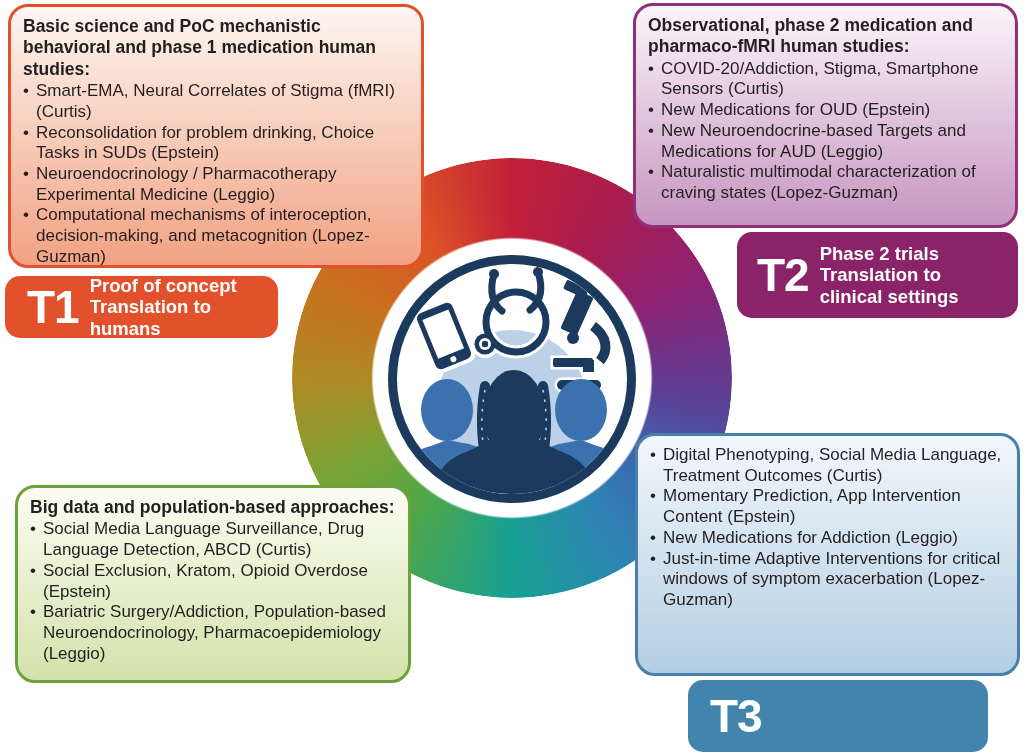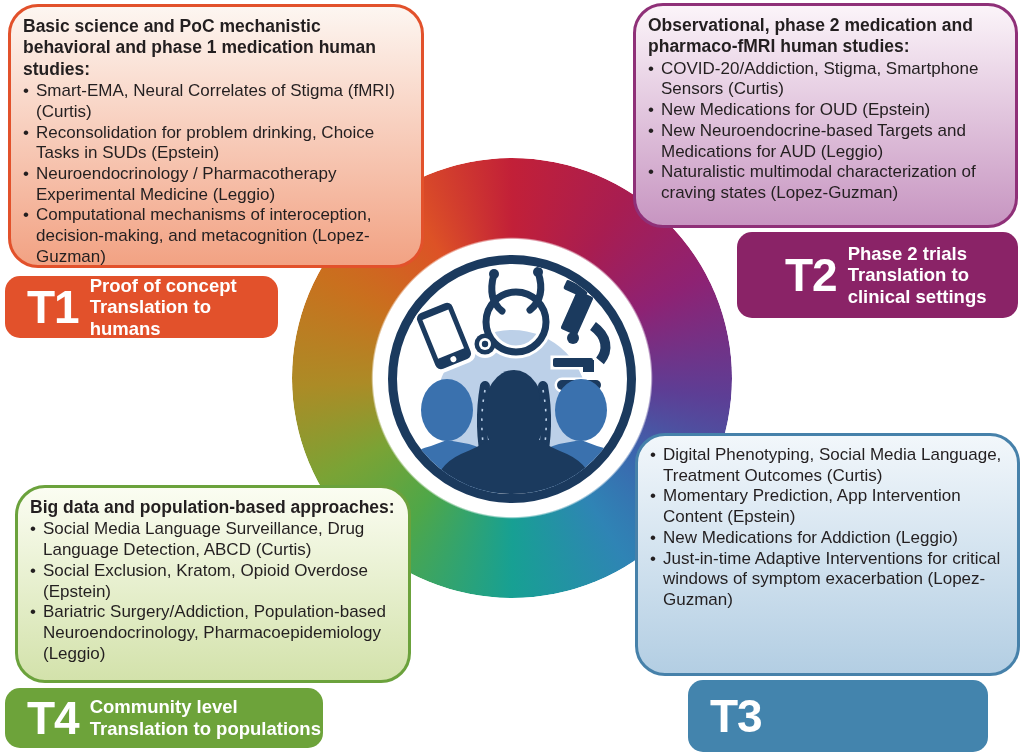--- a/index.html
+++ b/index.html
@@ -22,21 +22,21 @@
   .medallion svg{display:block;width:230px;height:230px;}
   .ink{fill:var(--ink);}
   .blue{fill:var(--person-blue);}
   .blob{fill:var(--blob);}
   .wht{fill:#fff;}
   .stk-ink{stroke:var(--ink);fill:none;}
   .stk-wht{stroke:#fff;fill:none;}
   .stk-blob{stroke:var(--blob);fill:none;}
   
   .box{
-    position:absolute;box-sizing:border-box;border-radius:30px;border:3px solid;
+    position:absolute;box-sizing:border-box;border-radius:20px;border:3px solid;
     padding:9px 12px 8px 12px;font-size:17px;line-height:1.22;
   }
   .box h2{margin:0 0 1px 0;font-size:17.5px;line-height:1.22;font-weight:bold;}
   .box ul{margin:0;padding:0;list-style:none;}
   .box li{display:flex;}
   .box li .b{width:13px;flex:0 0 13px;}
   .box-t1{left:8px;top:4px;width:416px;height:264px;border-color:var(--t1-accent);
     background:linear-gradient(var(--t1-grad-top),var(--t1-grad-bottom));}
   .box-t2{left:633px;top:3px;width:385px;height:225px;border-color:var(--t2-border);
     background:linear-gradient(var(--t2-grad-top),var(--t2-grad-bottom));}
@@ -45,21 +45,21 @@
   .box-t4{left:7px;top:485px;width:396px;height:198px;border-color:var(--t4-border);
     background:linear-gradient(var(--t4-grad-top),var(--t4-grad-bottom));margin-left:8px;}
   
   .tag{
     position:absolute;box-sizing:border-box;border-radius:15px;color:#fff;
     display:flex;align-items:center;font-weight:bold;
   }
   .tag .stage{font-size:46px;line-height:1;letter-spacing:-1px;}
   .tag .lines{display:flex;flex-direction:column;font-size:18.5px;line-height:1.17;margin-left:11px;}
   .tag-t1{left:5px;top:276px;width:273px;height:62px;background:var(--t1-accent);padding-left:22px;}
-  .tag-t2{left:737px;top:232px;width:281px;height:86px;background:var(--t2-tab);padding-left:48px;}
+  .tag-t2{left:737px;top:232px;width:281px;height:86px;background:var(--t2-tab);padding-left:20px;}
   .tag-t3{left:688px;top:680px;width:300px;height:72px;background:var(--t3-tab);padding-left:22px;}
   .tag-t4{left:5px;top:688px;width:318px;height:60px;background:var(--t4-tab);padding-left:22px;}
 </style>
 </head>
 <body>
 
 <div class="canvas">
 
   <div class="ring" style="background: conic-gradient(rgb(194, 32, 56) 0deg, rgb(168, 29, 81) 32deg, rgb(142, 34, 115) 62deg, rgb(93, 62, 149) 95deg, rgb(59, 102, 174) 122deg, rgb(47, 132, 181) 148deg, rgb(23, 160, 147) 180deg, rgb(79, 167, 72) 215deg, rgb(122, 163, 53) 242deg, rgb(172, 139, 38) 268deg, rgb(201, 112, 30) 298deg, rgb(221, 82, 38) 330deg, rgb(194, 32, 56) 360deg);"></div>
 
@@ -220,21 +220,14 @@
       <li>
           <span class="b">•</span>
           <span>Social Exclusion, Kratom, Opioid Overdose (Epstein)</span>
         </li>
       <li>
           <span class="b">•</span>
           <span>Bariatric Surgery/Addiction, Population-based Neuroendocrinology, Pharmacoepidemiology (Leggio)</span>
         </li>
     </ul>
   </section>
-  <div class="tag tag-t4">
-    <span class="stage">T4</span>
-    <span class="lines">
-      <span>Community level</span>
-      <span>Translation to populations</span>
-    </span>
-  </div>
 
 </div>
 
 </body></html>

